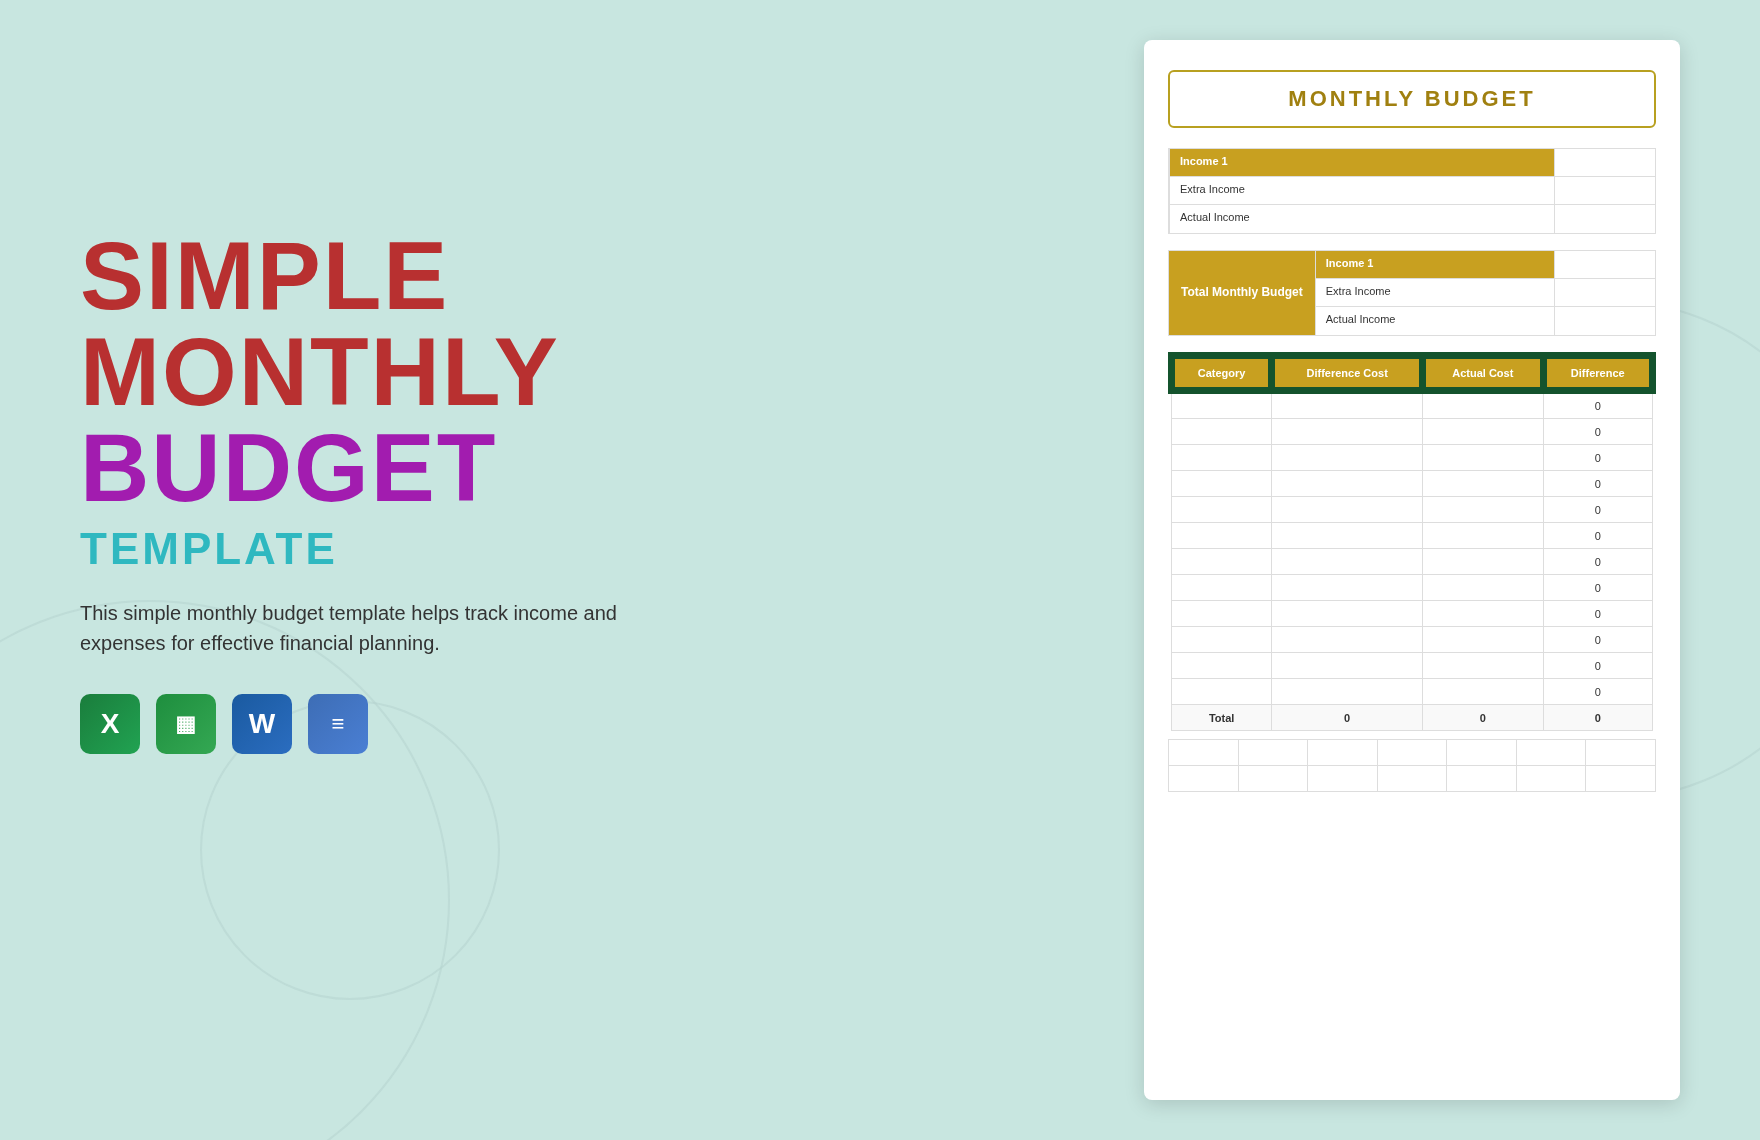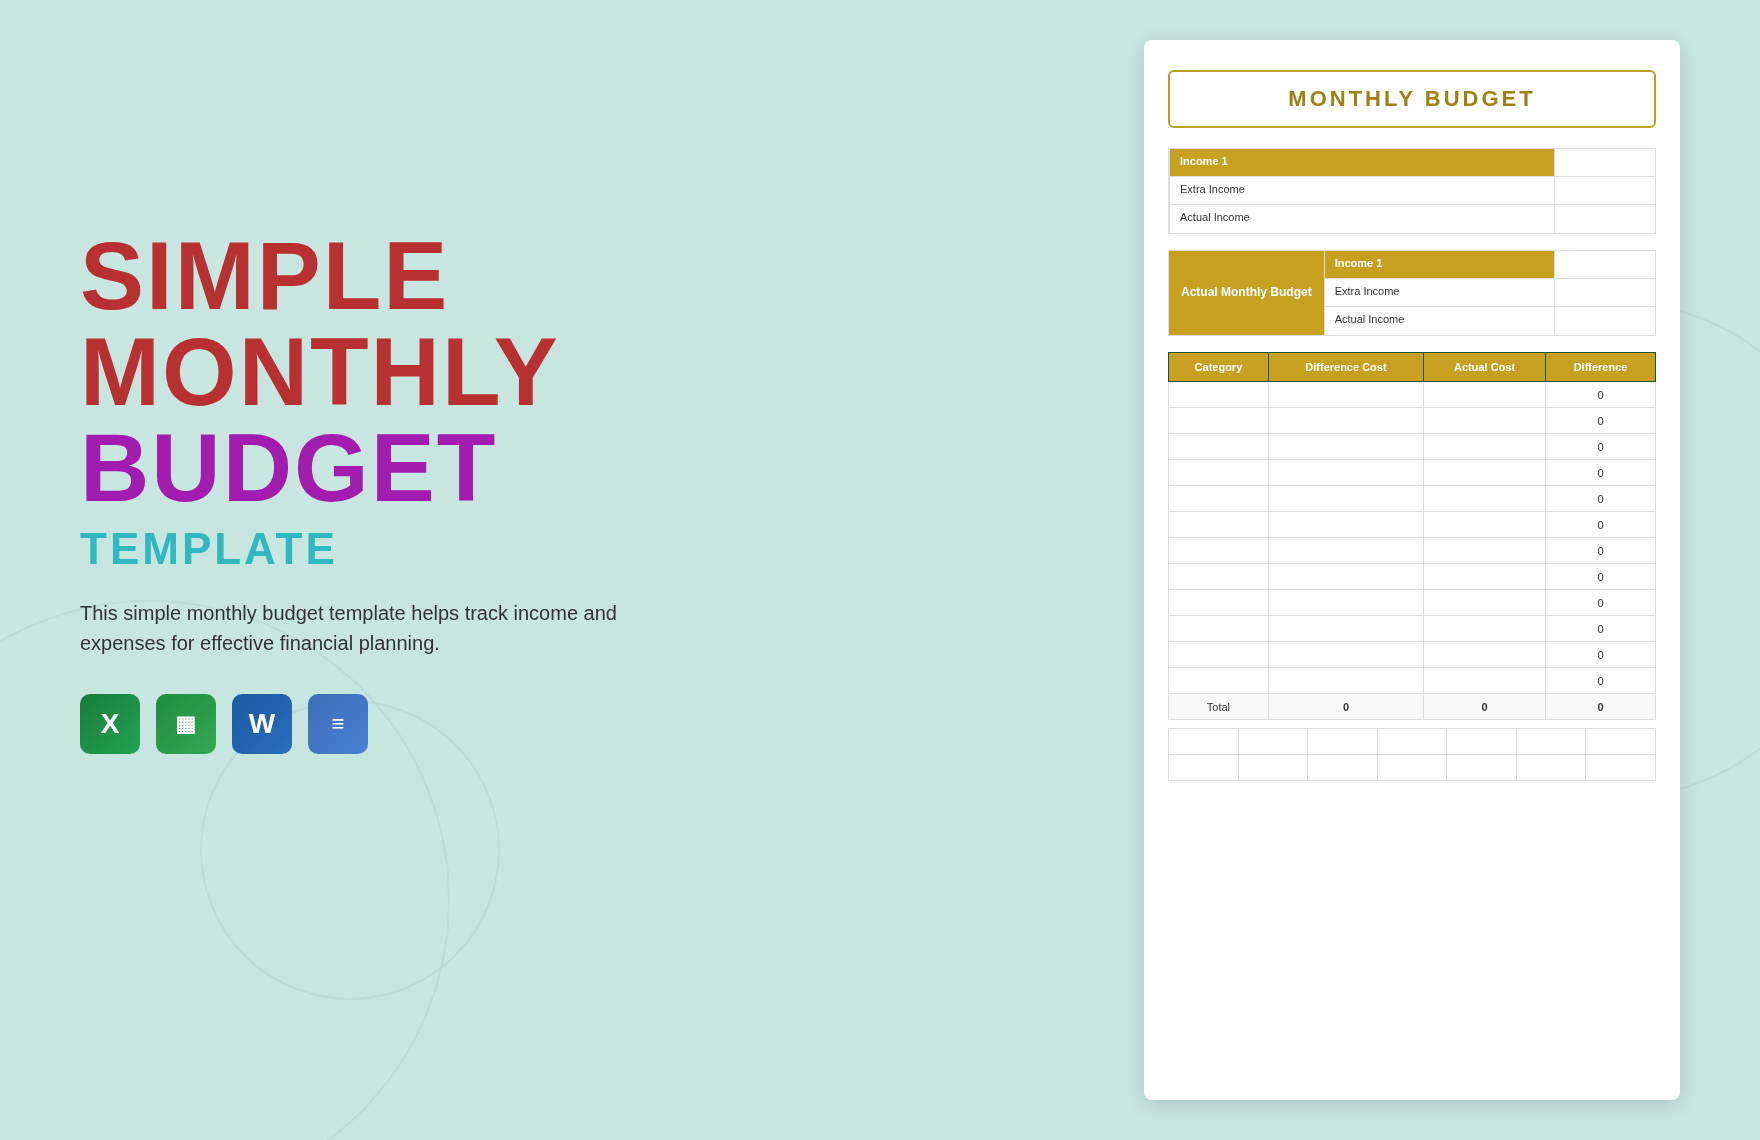--- a/index.html
+++ b/index.html
@@ -191,21 +191,21 @@
       border-collapse: collapse;
       margin-top: 12px;
     }
 
     .expense-table th {
       background-color: #c8a020;
       color: white;
       font-size: 11px;
       padding: 8px 6px;
       text-align: center;
-      border: 1px solid #14532d;
+      border: 7px solid #14532d;
       font-weight: bold;
     }
 
     .expense-table td {
       border: 1px solid #ddd;
       padding: 6px;
       font-size: 11px;
       text-align: center;
       height: 26px;
       color: #333;
@@ -277,21 +277,21 @@
         <div class="row-value"></div>
       </div>
       <div class="section-row">
         <div class="row-label">Actual Income</div>
         <div class="row-value"></div>
       </div>
     </div>
   </div>
 
   <div class="budget-section">
-    <div class="section-label">Actual Monthly Budget</div>
+    <div class="section-label">Total Monthly Budget</div>
     <div class="section-rows">
       <div class="section-row">
         <div class="row-label highlighted">Income 1</div>
         <div class="row-value"></div>
       </div>
       <div class="section-row">
         <div class="row-label">Extra Income</div>
         <div class="row-value"></div>
       </div>
       <div class="section-row">
@@ -377,21 +377,21 @@
       <td></td>
       <td>0</td>
     </tr>
         <tr>
       <td></td>
       <td></td>
       <td></td>
       <td>0</td>
     </tr>
         <tr class="total-row">
-    <td style="text-align:center;font-weight:normal;">Total</td>
+    <td style="text-align:center;font-weight:bold;">Total</td>
     <td>0</td>
     <td>0</td>
     <td>0</td>
   </tr>
       </tbody>
   </table>
 
   <table class="bottom-grid">
     <tbody>
         <tr>

